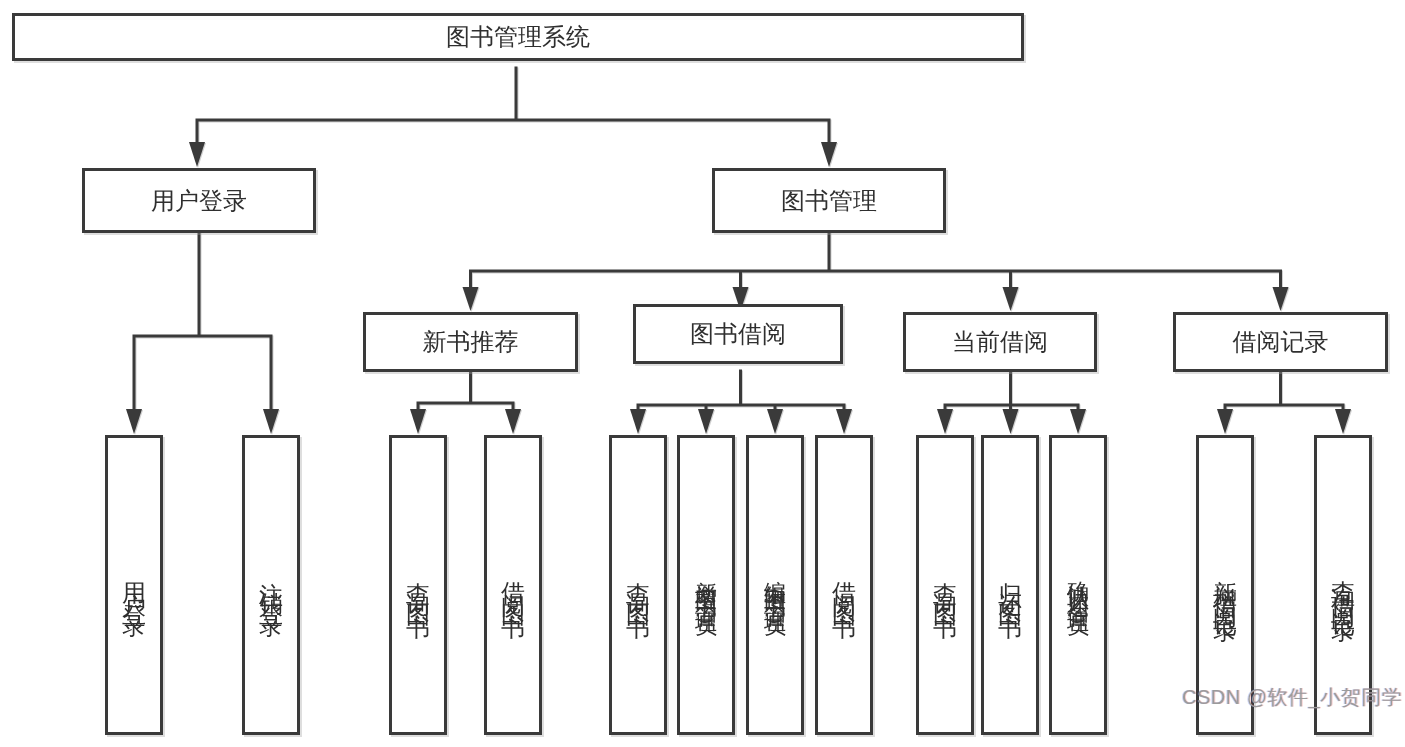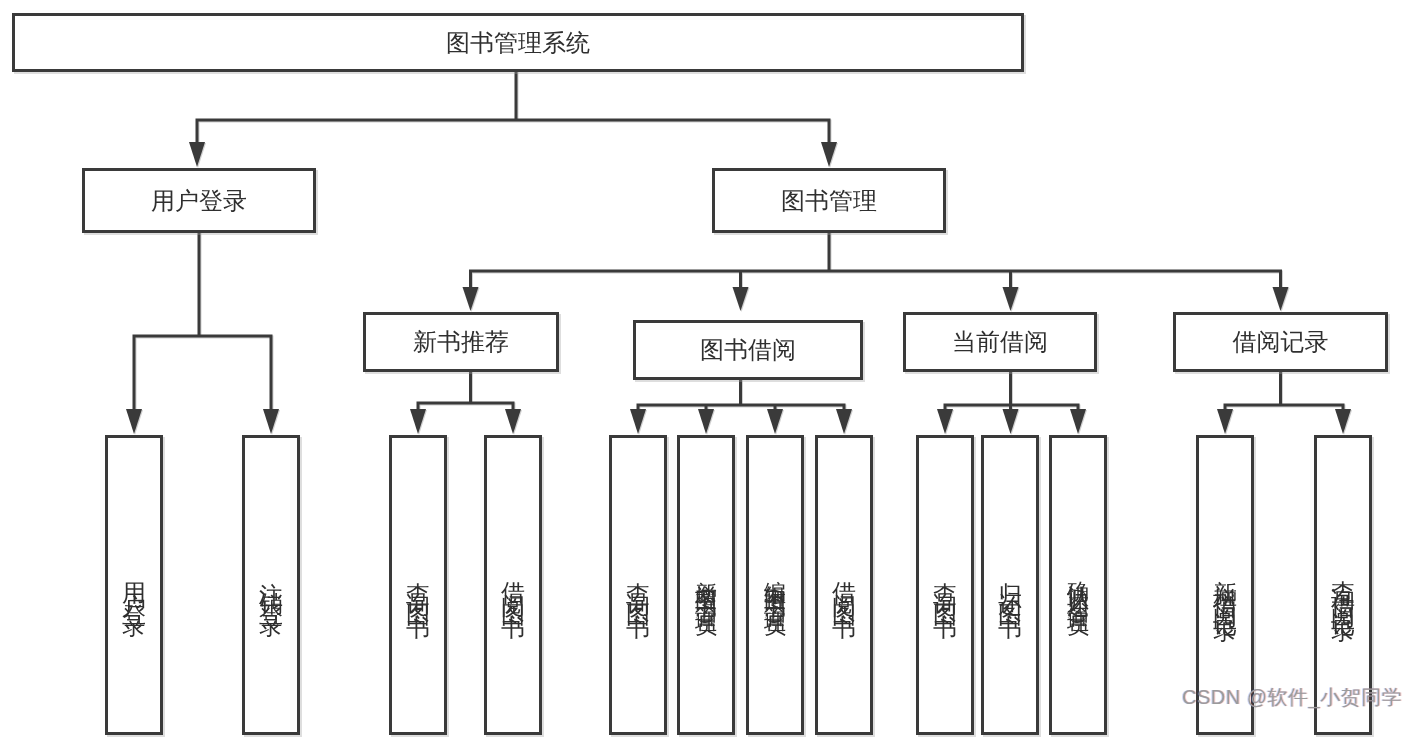--- a/index.html
+++ b/index.html
@@ -92,27 +92,27 @@
       <polygon points="767,409 783,409 775,434"></polygon>
       <polygon points="836,409 852,409 844,434"></polygon>
       <polygon points="937,409 953,409 945,434"></polygon>
       <polygon points="1002.5,409 1018.5,409 1010.5,434"></polygon>
       <polygon points="1070,409 1086,409 1078,434"></polygon>
       <polygon points="1217,409 1233,409 1225,434"></polygon>
       <polygon points="1335,409 1351,409 1343,434"></polygon>
     </g>
   </svg>
 
-  <div class="node" style="left:12px; top:13px; width:1012px; height:59px;">图书管理系统</div>
+  <div class="node" style="left:12px; top:13px; width:1012px; height:48px;">图书管理系统</div>
 
   <div class="node" style="left:82px; top:168px; width:234px; height:65px;">用户登录</div>
   <div class="node" style="left:712px; top:168px; width:234px; height:65px;text-align:right;">图书管理</div>
 
-  <div class="node" style="left:363px; top:312px; width:196px; height:60px;">新书推荐</div>
-  <div class="node" style="left:633px; top:320px; width:230px; height:60px;">图书借阅</div>
+  <div class="node" style="left:363px; top:312px; width:215px; height:60px;">新书推荐</div>
+  <div class="node" style="left:633px; top:304px; width:210px; height:60px;">图书借阅</div>
   <div class="node" style="left:903px; top:312px; width:194px; height:60px;">当前借阅</div>
   <div class="node" style="left:1173px; top:312px; width:215px; height:60px;">借阅记录</div>
 
   <div class="node v" style="left:105px; top:435px; width:58px; height:300px;">用户登录</div>
   <div class="node v" style="left:242px; top:435px; width:58px; height:300px;">注销登录</div>
 
   <div class="node v" style="left:389px; top:435px; width:58px; height:300px;">查询图书</div>
   <div class="node v" style="left:484px; top:435px; width:58px; height:300px;">借阅图书</div>
 
   <div class="node v" style="left:609px; top:435px; width:58px; height:300px;">查询图书</div>

